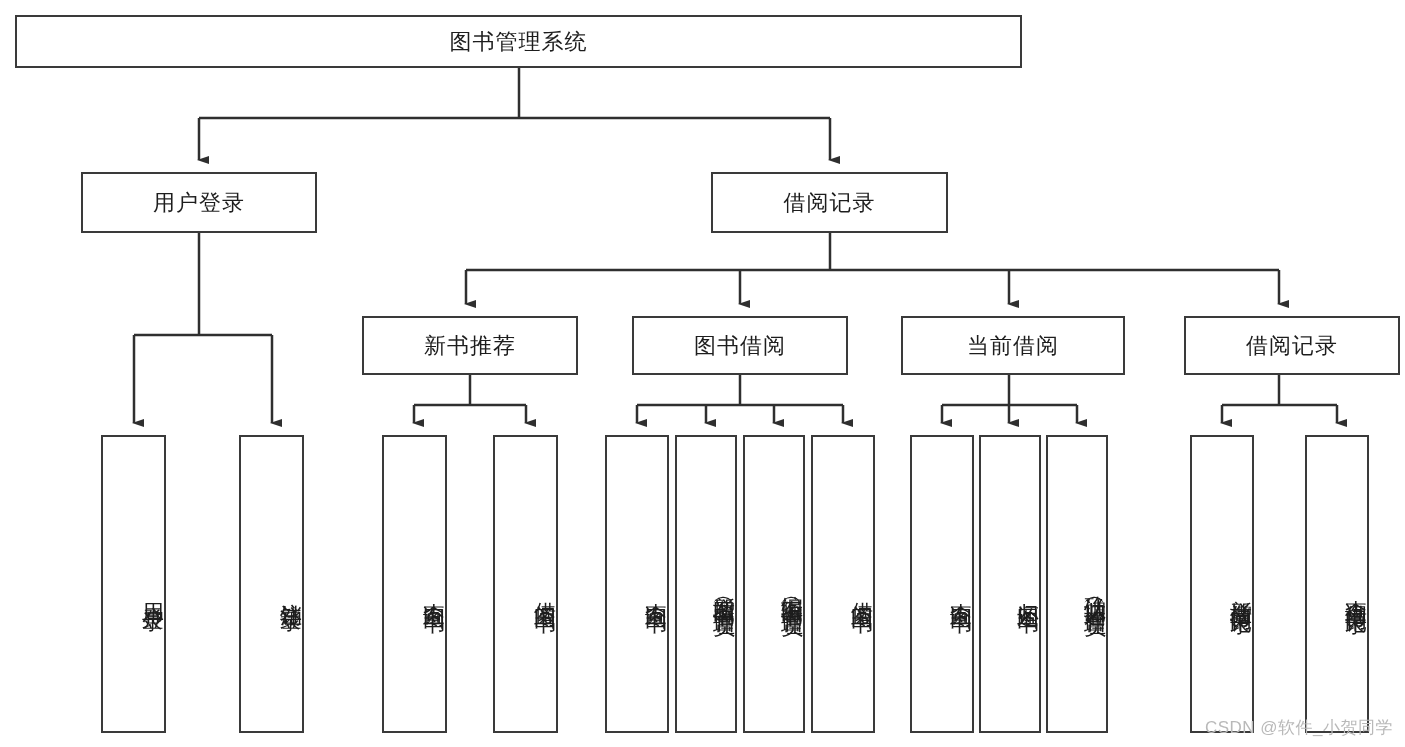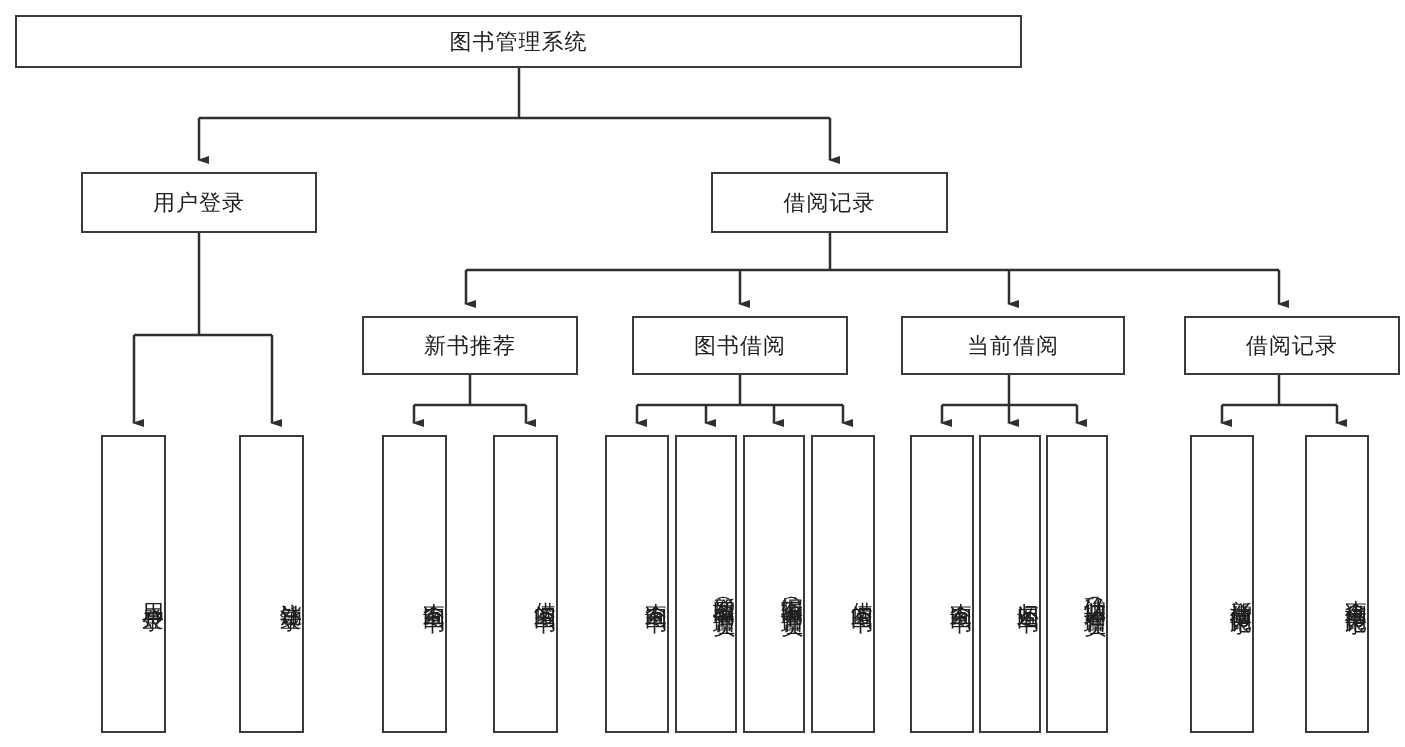--- a/index.html
+++ b/index.html
@@ -179,14 +179,15 @@
     <span class="label">确认归还（管理员）</span>
   </div>
 
   <div class="node vert" style="left:1190px; top:435px; width:64px; height:298px;">
     <span class="label">新增借阅记录</span>
   </div>
   <div class="node vert" style="left:1305px; top:435px; width:64px; height:298px;">
     <span class="label">查询借阅记录</span>
   </div>
 
+  <div id="watermark">CSDN @软件_小贺同学</div>
 
 </div>
 
 </body></html>

